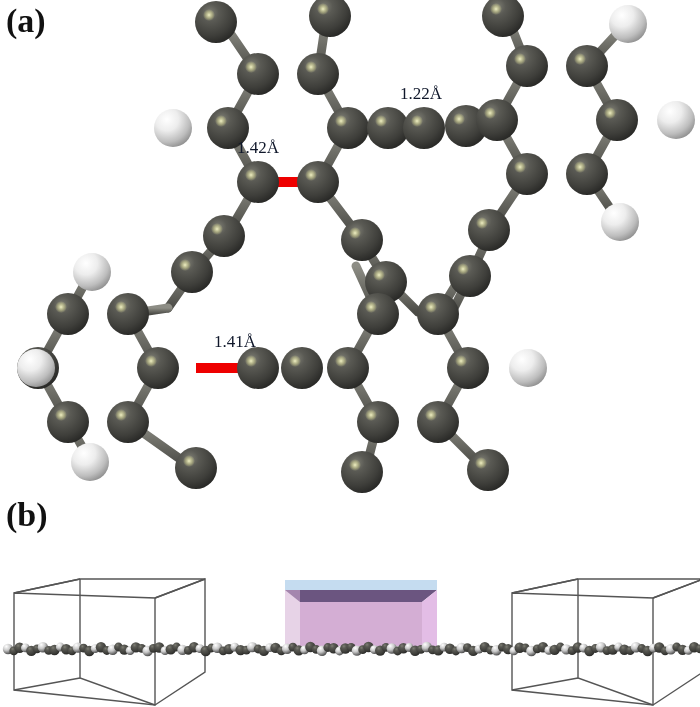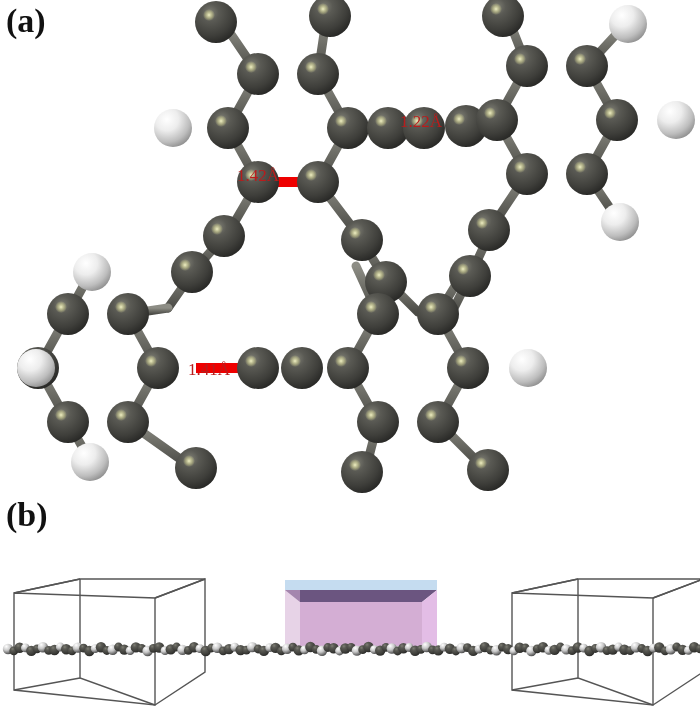--- a/index.html
+++ b/index.html
@@ -4,21 +4,21 @@
 <style>
   html,body{margin:0;padding:0;background:#ffffff;}
   body{width:700px;height:707px;position:relative;overflow:hidden;
        font-family:"Liberation Serif",serif;}
   #fig{position:absolute;left:0;top:0;width:700px;height:707px;}
   .panel-label{position:absolute;font-family:"Liberation Serif",serif;
        font-weight:bold;font-size:34px;color:#111;letter-spacing:0px;}
   #label-a{left:6px;top:2px;}
   #label-b{left:6px;top:496px;}
   .bondlabel{position:absolute;font-family:"Liberation Serif",serif;
-       font-size:17px;color:#b91c1c;white-space:nowrap;margin-top:28px;}
+       font-size:17px;color:#0f172a;white-space:nowrap;}
   svg{display:block;}
 </style>
 </head>
 <body>
 
 <div id="fig">
 
   <div class="panel-label" id="label-a">(a)</div>
   <div class="panel-label" id="label-b">(b)</div>
 
@@ -492,15 +492,15 @@
           <circle cx="682.6" cy="649.9" r="5.2" fill="url(#gC)"></circle>
           <circle cx="688.4" cy="650.4" r="4.4" fill="url(#gSmall)"></circle>
           <circle cx="694.2" cy="647.2" r="5.2" fill="url(#gC)"></circle>
           <circle cx="700.0" cy="648.8" r="4.4" fill="url(#gC)"></circle>
         </g>
     </g>
   </svg>
 
   <div class="bondlabel" style="left:237px;top:138px;">1.42Å</div>
   <div class="bondlabel" style="left:400px;top:84px;">1.22Å</div>
-  <div class="bondlabel" style="left:188px;top:332px;">1.41Å</div>
+  <div class="bondlabel" style="left:214px;top:332px;">1.41Å</div>
 
 </div>
 
 </body></html>

